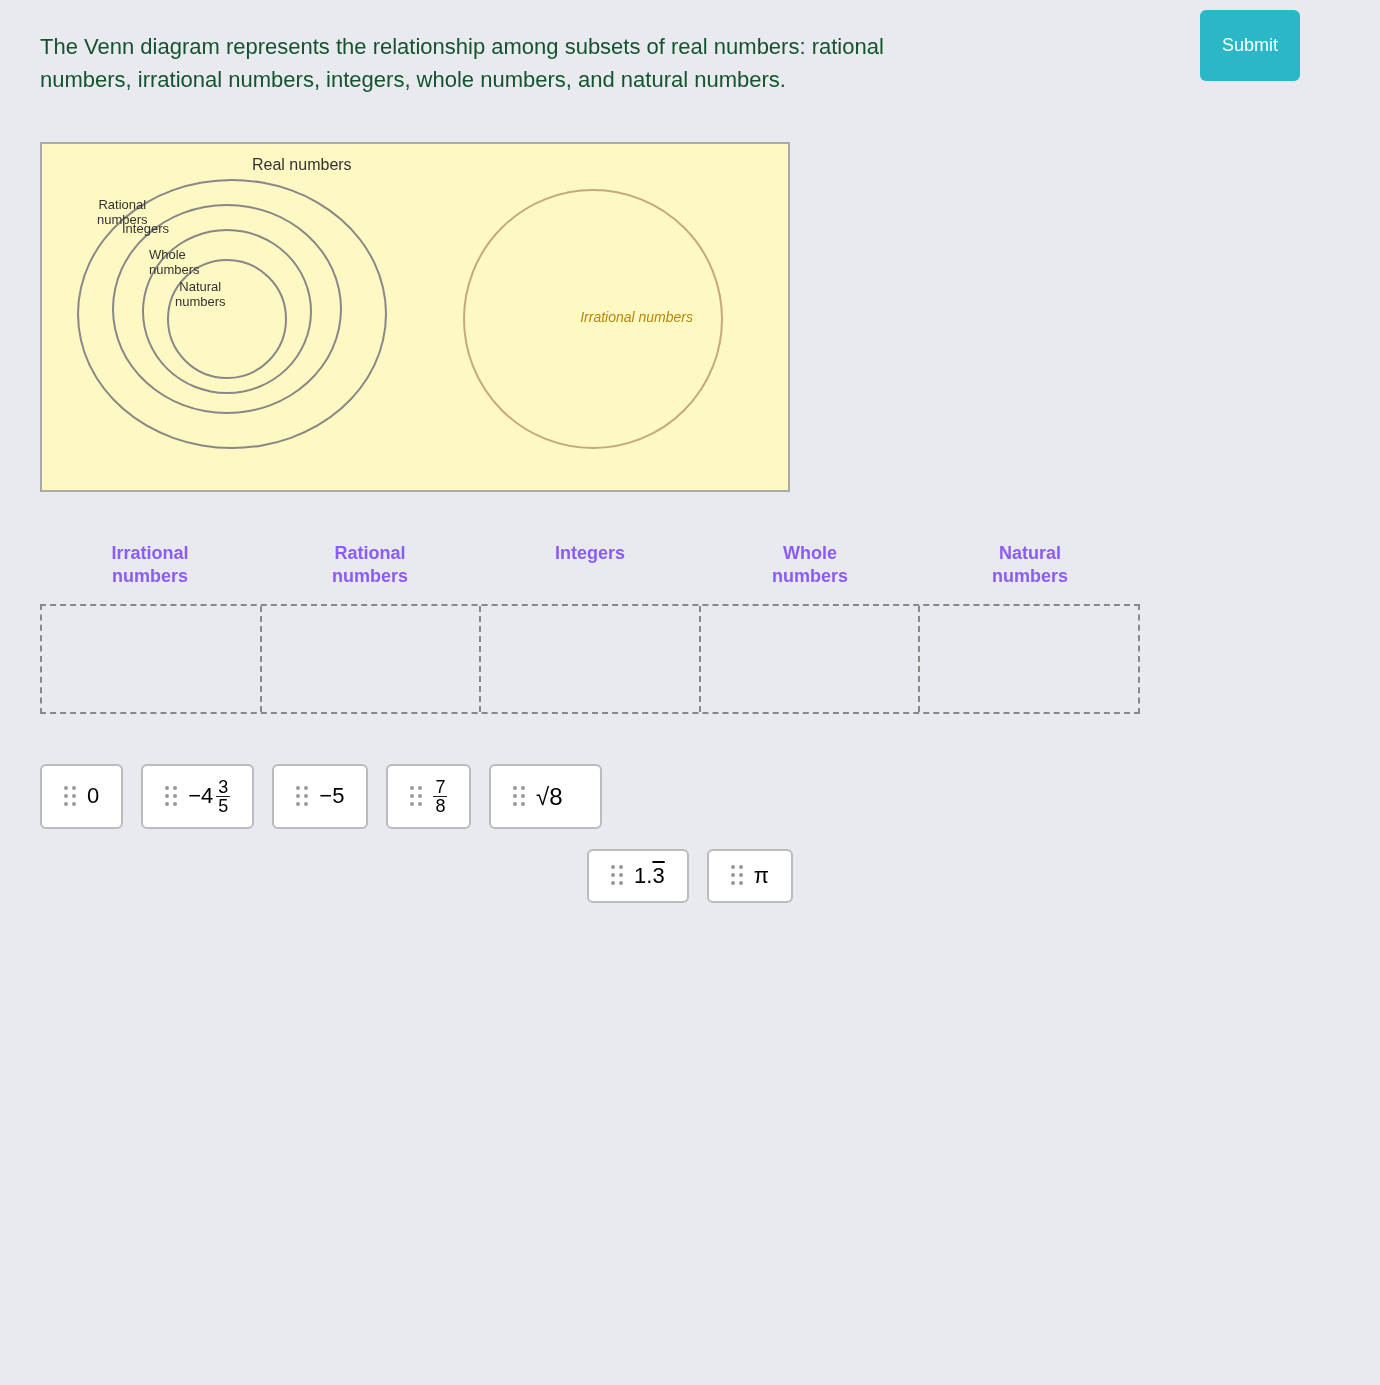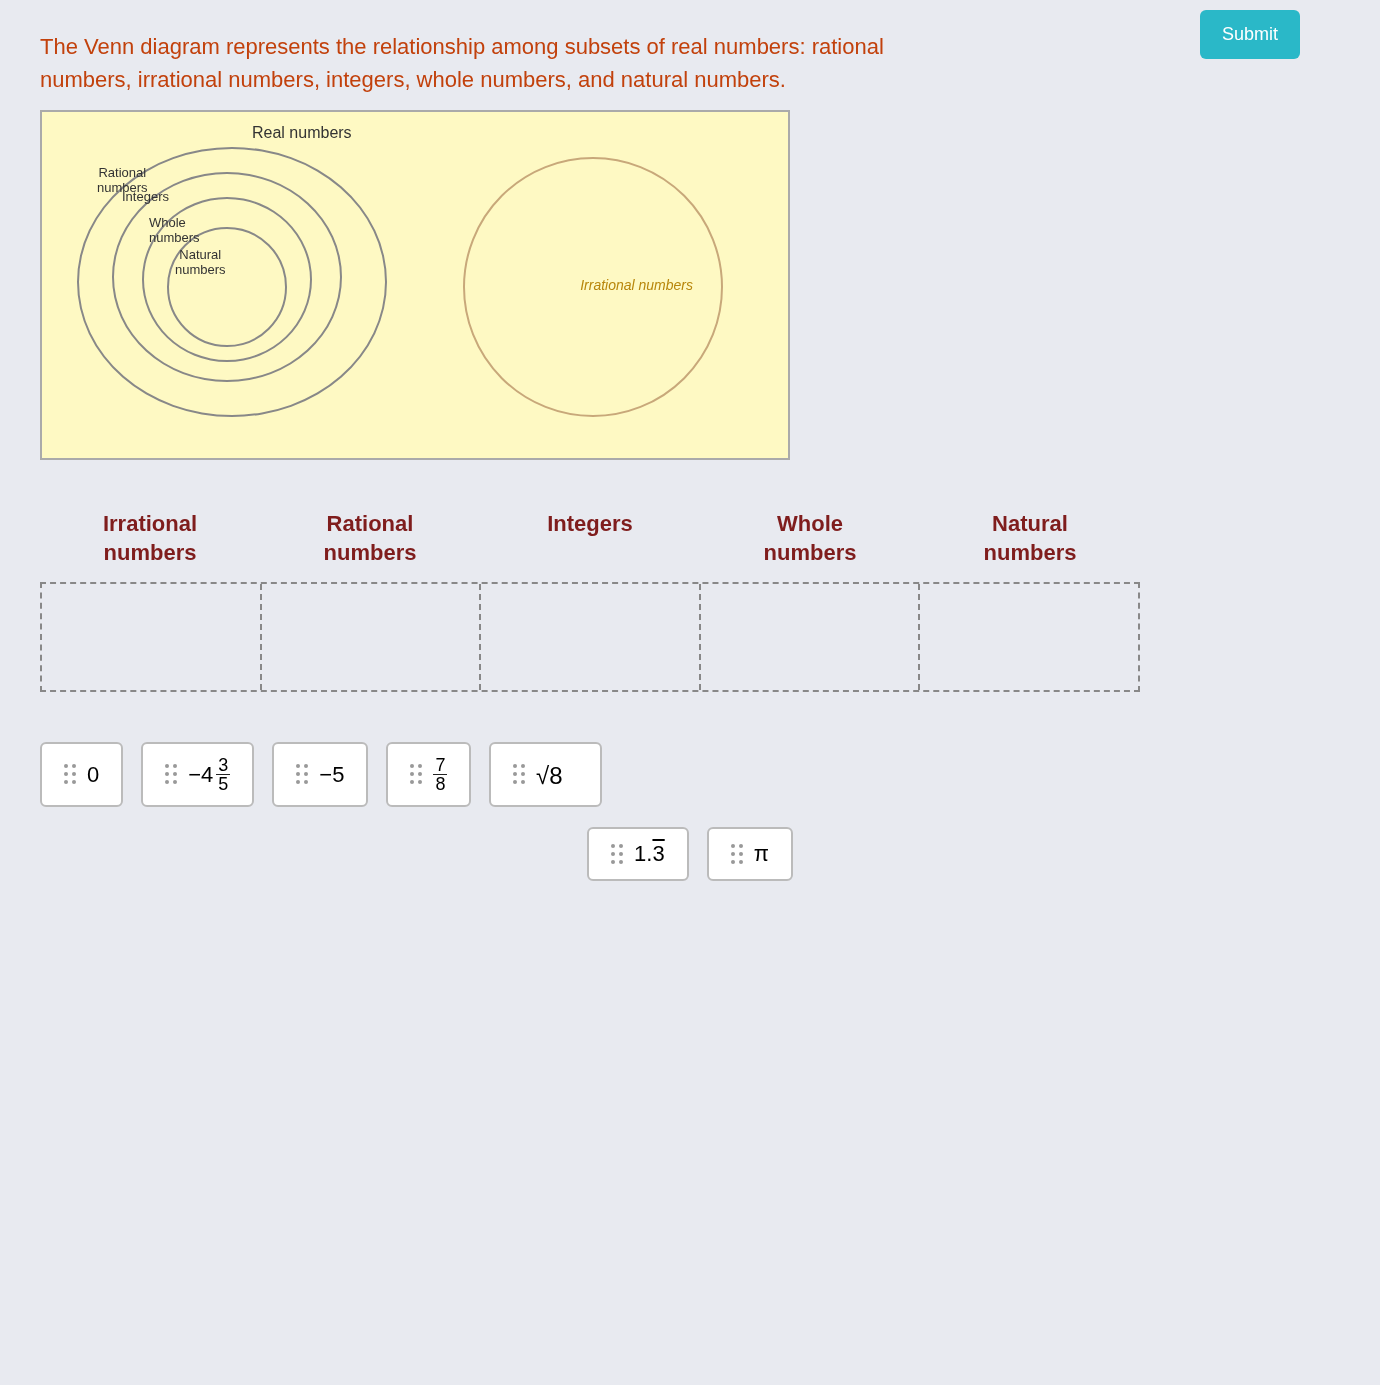--- a/index.html
+++ b/index.html
@@ -8,22 +8,22 @@
       background-color: #e8eaf0;
       font-family: Arial, sans-serif;
       padding: 30px 40px;
       min-height: 1385px;
       width: 1380px;
     }
 
     .intro-text {
       font-size: 22px;
       line-height: 1.5;
-      color: #c2410c;
-      margin-bottom: 14px;
+      color: #14532d;
+      margin-bottom: 46px;
       max-width: 900px;
     }
 
     
     .venn-container {
       background: #fef9c3;
       border: 2px solid #aaa;
       width: 750px;
       height: 350px;
       margin-bottom: 50px;
@@ -145,23 +145,23 @@
     .category-headers {
       display: flex;
       gap: 0;
       margin-bottom: 15px;
       width: 1100px;
     }
 
     .category-header {
       flex: 1;
       text-align: center;
-      font-size: 22px;
+      font-size: 18px;
       font-weight: bold;
-      color: #7f1d1d;
+      color: #8b5cf6;
       line-height: 1.3;
     }
 
     
     .drop-zones {
       display: flex;
       gap: 0;
       width: 1100px;
       height: 110px;
       border: 2px dashed #888;
@@ -249,21 +249,21 @@
       text-decoration: overline;
     }
 
     .top-button {
       position: fixed;
       top: 10px;
       right: 80px;
       background: #2ab8c8;
       color: white;
       border: none;
-      padding: 14px 22px;
+      padding: 25px 22px;
       border-radius: 6px;
       font-size: 18px;
       cursor: pointer;
     }
   </style>
 </head>
 <body>
 
 <button class="top-button">Submit</button>
 

